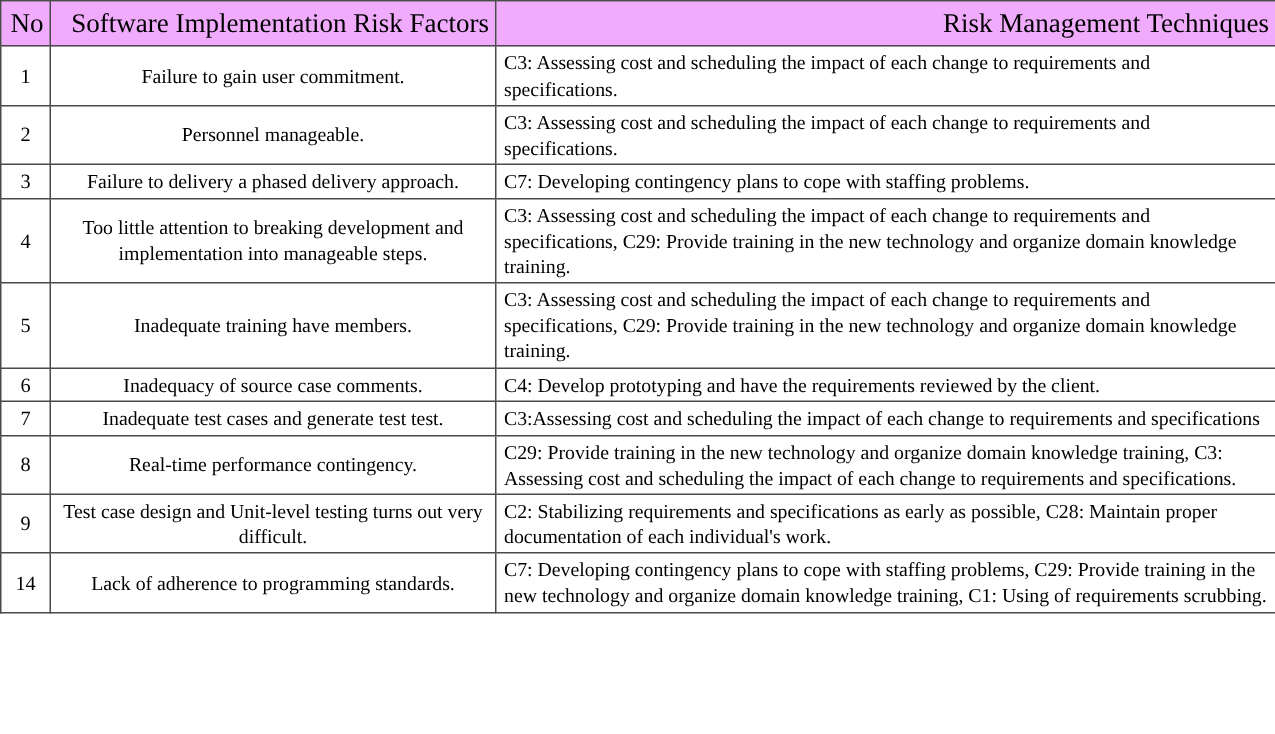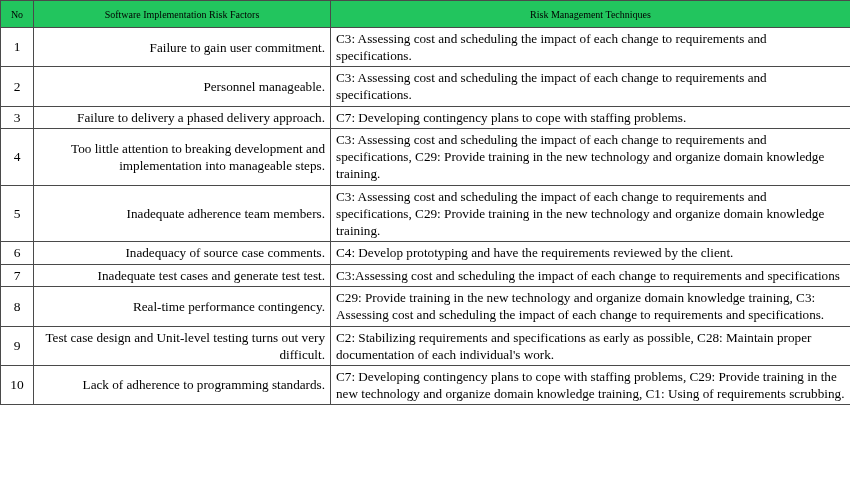--- a/index.html
+++ b/index.html
@@ -24,37 +24,37 @@
     font-size: 13.2px;
   }
   table.risk-table th,
   table.risk-table td {
     border: 1px solid #4a4a4a;
     vertical-align: middle;
     padding: 2px 5px;
     line-height: 1.30;
   }
   table.risk-table thead th {
-    background: #22c55e;
-    text-align: center;
+    background: #f0abfc;
+    text-align: right;
     font-weight: normal;
-    font-size: 10px;
+    font-size: 18px;
     padding: 3px 4px;
     height: 20px;
   }
   col.col-no { width: 33px; }
   col.col-factor { width: 297px; }
   col.col-tech { width: 520px; }
 
   td.cell-no {
     text-align: center;
     font-size: 13.5px;
   }
   td.cell-factor {
-    text-align: right;
+    text-align: center;
     font-family: Liberation Serif, serif;
   }
   td.cell-tech {
     text-align: left;
   }
   .hdr-no { text-align: left; padding-left: 6px; }
 </style>
 </head>
 <body>
 
@@ -88,21 +88,21 @@
         <td class="cell-factor">Failure to delivery a phased delivery approach.</td>
         <td class="cell-tech">C7: Developing contingency plans to cope with staffing problems.</td>
       </tr>
       <tr>
         <td class="cell-no">4</td>
         <td class="cell-factor">Too little attention to breaking development and implementation into manageable steps.</td>
         <td class="cell-tech">C3: Assessing cost and scheduling the impact of each change to requirements and specifications, C29: Provide training in the new technology and organize domain knowledge training.</td>
       </tr>
       <tr>
         <td class="cell-no">5</td>
-        <td class="cell-factor">Inadequate adherence team members.</td>
+        <td class="cell-factor">Inadequate training have members.</td>
         <td class="cell-tech">C3: Assessing cost and scheduling the impact of each change to requirements and specifications, C29: Provide training in the new technology and organize domain knowledge training.</td>
       </tr>
       <tr>
         <td class="cell-no">6</td>
         <td class="cell-factor">Inadequacy of source case comments.</td>
         <td class="cell-tech">C4: Develop prototyping and have the requirements reviewed by the client.</td>
       </tr>
       <tr>
         <td class="cell-no">7</td>
         <td class="cell-factor">Inadequate test cases and generate test test.</td>
@@ -112,19 +112,19 @@
         <td class="cell-no">8</td>
         <td class="cell-factor">Real-time performance contingency.</td>
         <td class="cell-tech">C29: Provide training in the new technology and organize domain knowledge training, C3: Assessing cost and scheduling the impact of each change to requirements and specifications.</td>
       </tr>
       <tr>
         <td class="cell-no">9</td>
         <td class="cell-factor">Test case design and Unit-level testing turns out very difficult.</td>
         <td class="cell-tech">C2: Stabilizing requirements and specifications as early as possible, C28: Maintain proper documentation of each individual's work.</td>
       </tr>
       <tr>
-        <td class="cell-no">10</td>
+        <td class="cell-no">14</td>
         <td class="cell-factor">Lack of adherence to programming standards.</td>
         <td class="cell-tech">C7: Developing contingency plans to cope with staffing problems, C29: Provide training in the new technology and organize domain knowledge training, C1: Using of requirements scrubbing.</td>
       </tr>
     </tbody>
   </table>
 </div>
 
 </body></html>

